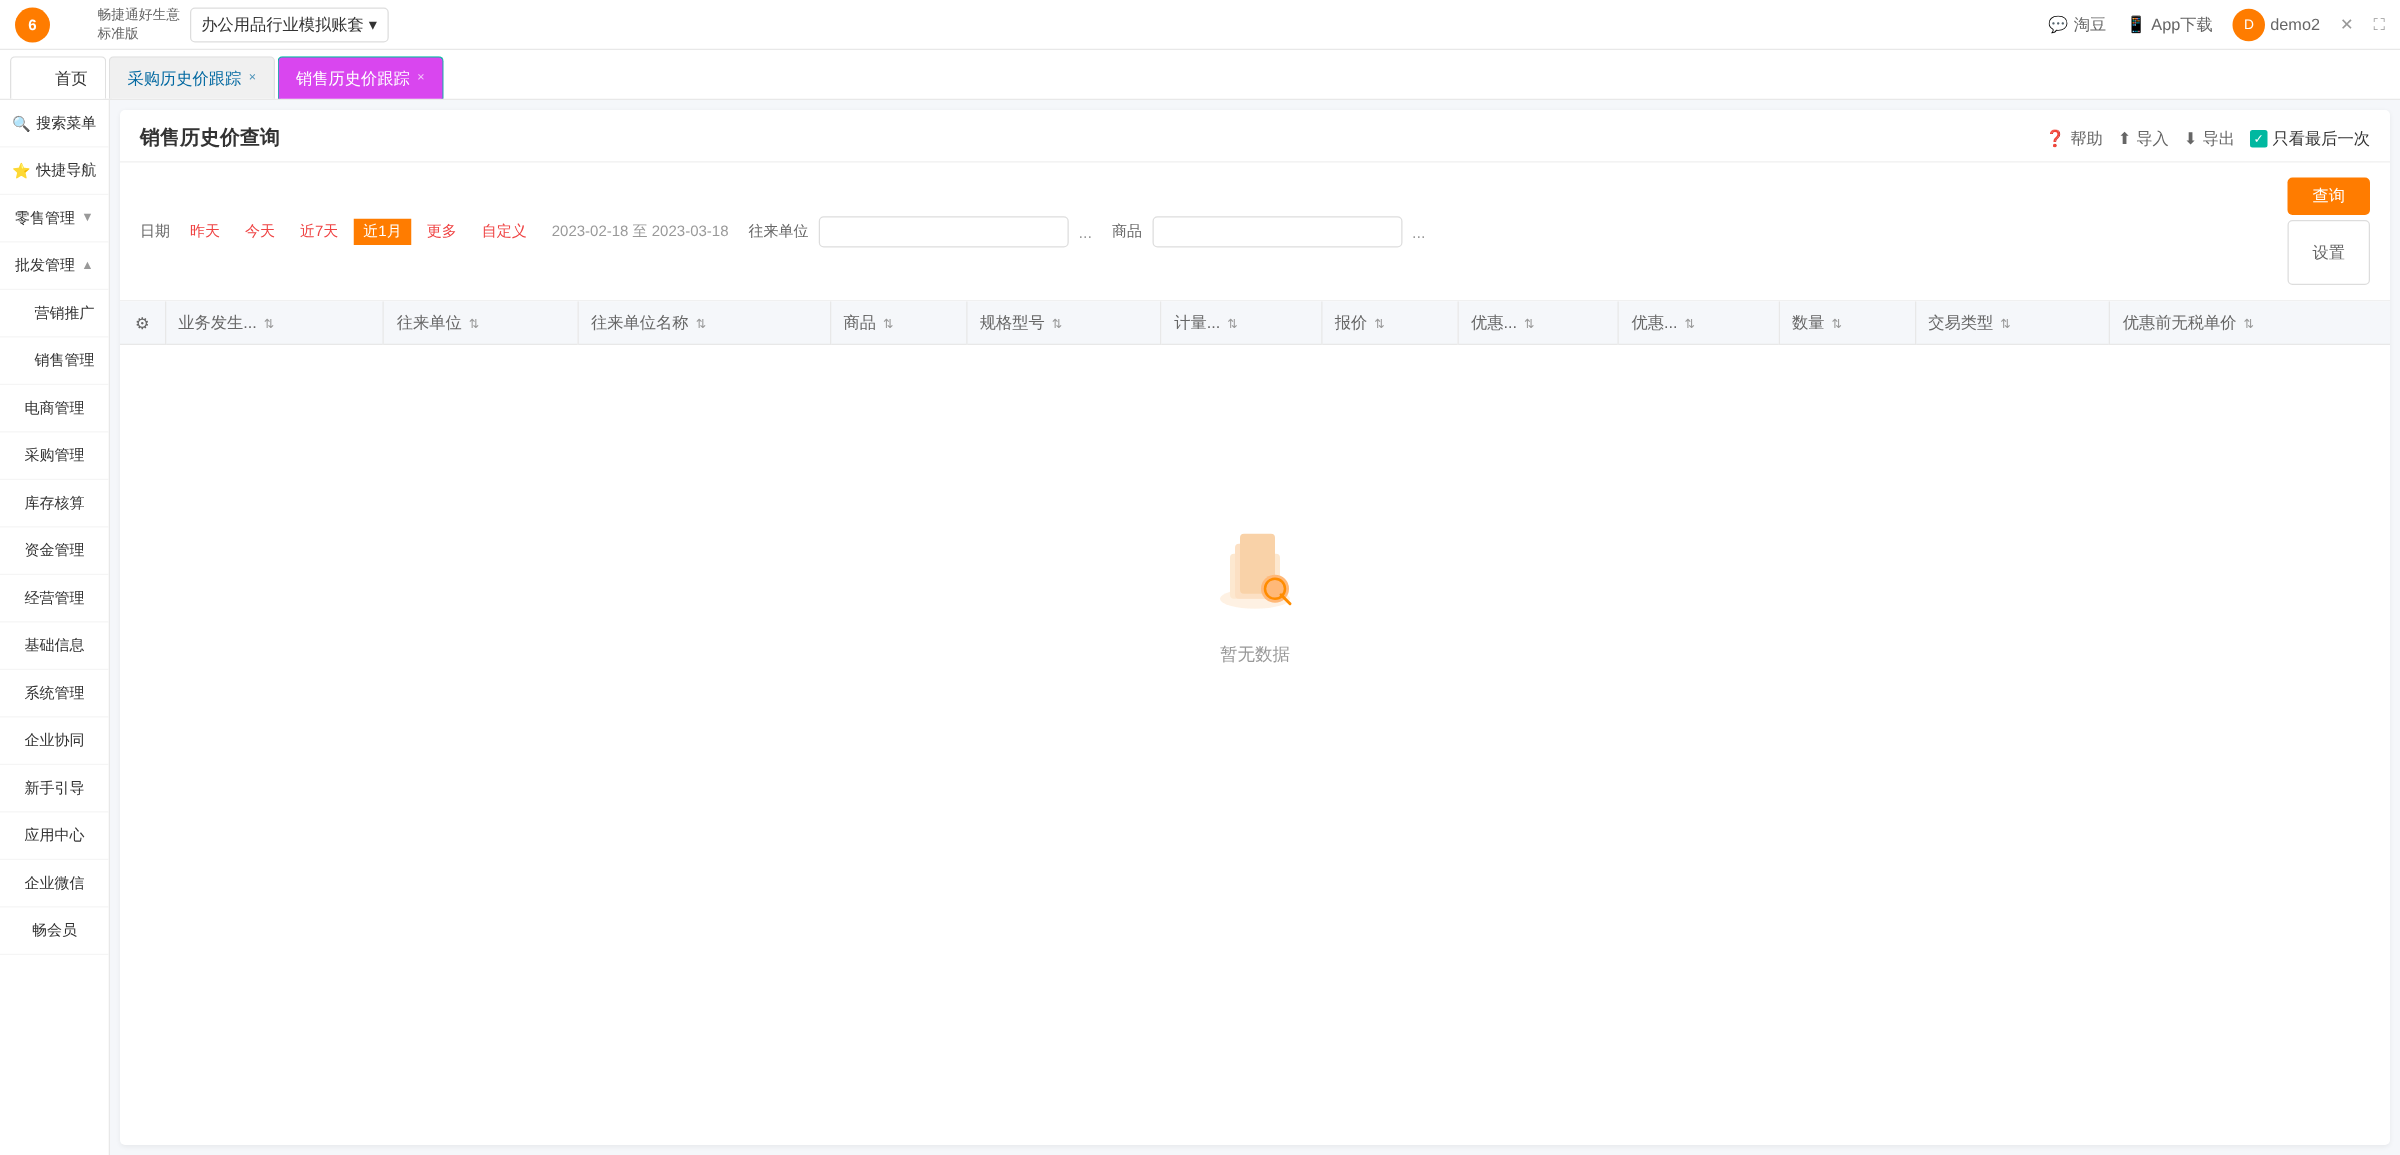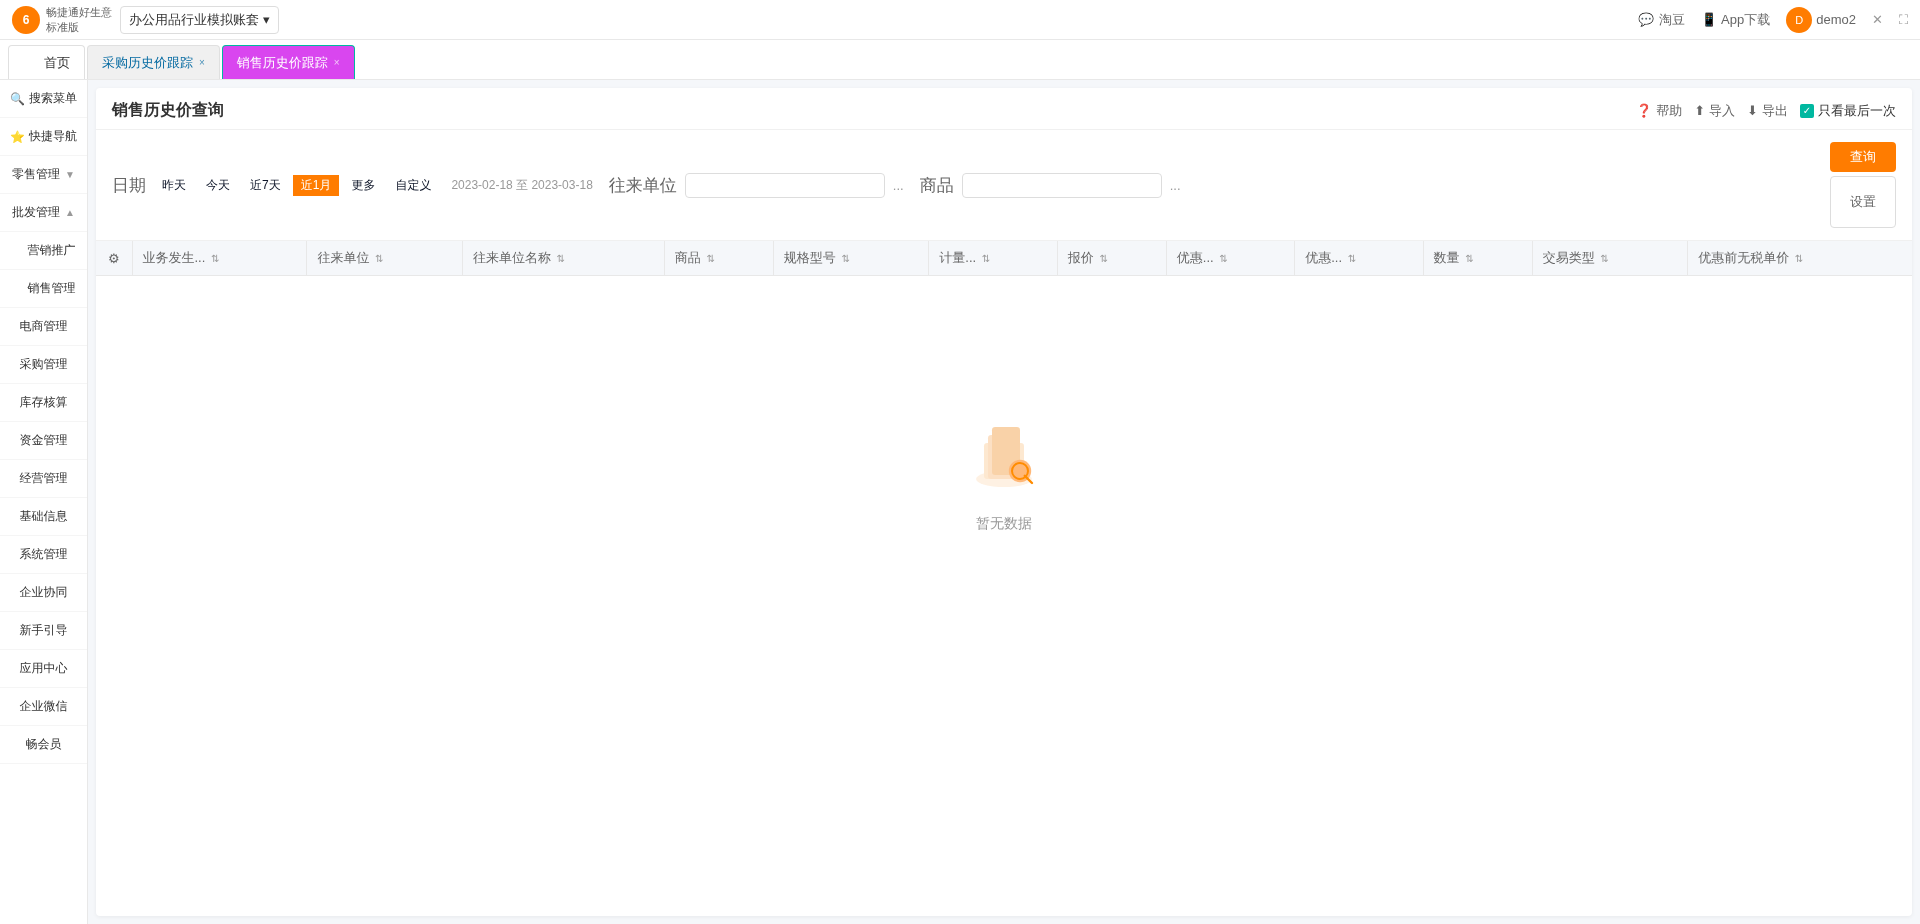--- a/index.html
+++ b/index.html
@@ -12,21 +12,21 @@
       border-bottom: 1px solid #e8e8e8;
       display: flex;
       align-items: center;
       padding: 0 12px;
       justify-content: space-between;
       flex-shrink: 0;
     }
     .top-header-left { display: flex; align-items: center; gap: 8px; }
     .logo-area { display: flex; align-items: center; gap: 6px; }
     .logo-icon { width: 28px; height: 28px; background: #ff7c00; border-radius: 50%; display: flex; align-items: center; justify-content: center; color: white; font-size: 12px; font-weight: bold; }
-    .logo-text { font-size: 11px; color: #666; line-height: 1.3; }
+    .logo-text { font-size: 11px; color: #666; line-height: 1.3; margin-left: 32px; }
     .app-selector { display: flex; align-items: center; gap: 4px; padding: 4px 8px; border: 1px solid #ddd; border-radius: 4px; cursor: pointer; font-size: 13px; color: #333; background: #fff; }
     .top-header-right { display: flex; align-items: center; gap: 16px; }
     .header-action { display: flex; align-items: center; gap: 4px; cursor: pointer; color: #666; font-size: 13px; }
     .avatar { width: 26px; height: 26px; border-radius: 50%; background: #ff7c00; display: flex; align-items: center; justify-content: center; color: white; font-size: 11px; }
 
     
     .tab-bar {
       height: 40px;
       background: #fff;
       border-bottom: 1px solid #e8e8e8;
@@ -132,23 +132,23 @@
     .filter-area {
       padding: 12px 16px;
       border-bottom: 1px solid #f0f0f0;
       display: flex;
       align-items: center;
       gap: 16px;
       flex-shrink: 0;
       flex-wrap: wrap;
     }
     .filter-group { display: flex; align-items: center; gap: 8px; }
-    .filter-label { font-size: 17px; color: #666; }
+    .filter-label { font-size: 12px; color: #666; }
     .date-tabs { display: flex; align-items: center; gap: 4px; }
-    .date-tab { padding: 2px 8px; font-size: 12px; color: #0f172a; cursor: pointer; border-radius: 3px; }
+    .date-tab { padding: 2px 8px; font-size: 12px; color: #ef4444; cursor: pointer; border-radius: 3px; }
     .date-tab.active { background: #ff7c00; color: white; border-radius: 0; }
     .date-range { font-size: 12px; color: #999; margin-left: 4px; }
 
     .filter-input-group { display: flex; align-items: center; gap: 8px; }
     .filter-input { border: 1px solid #ddd; border-radius: 4px; padding: 4px 8px; font-size: 13px; width: 200px; outline: none; }
     .filter-dots { color: #999; font-size: 13px; cursor: pointer; }
 
     .query-btn {
       background: #ff7c00;
       color: white;

